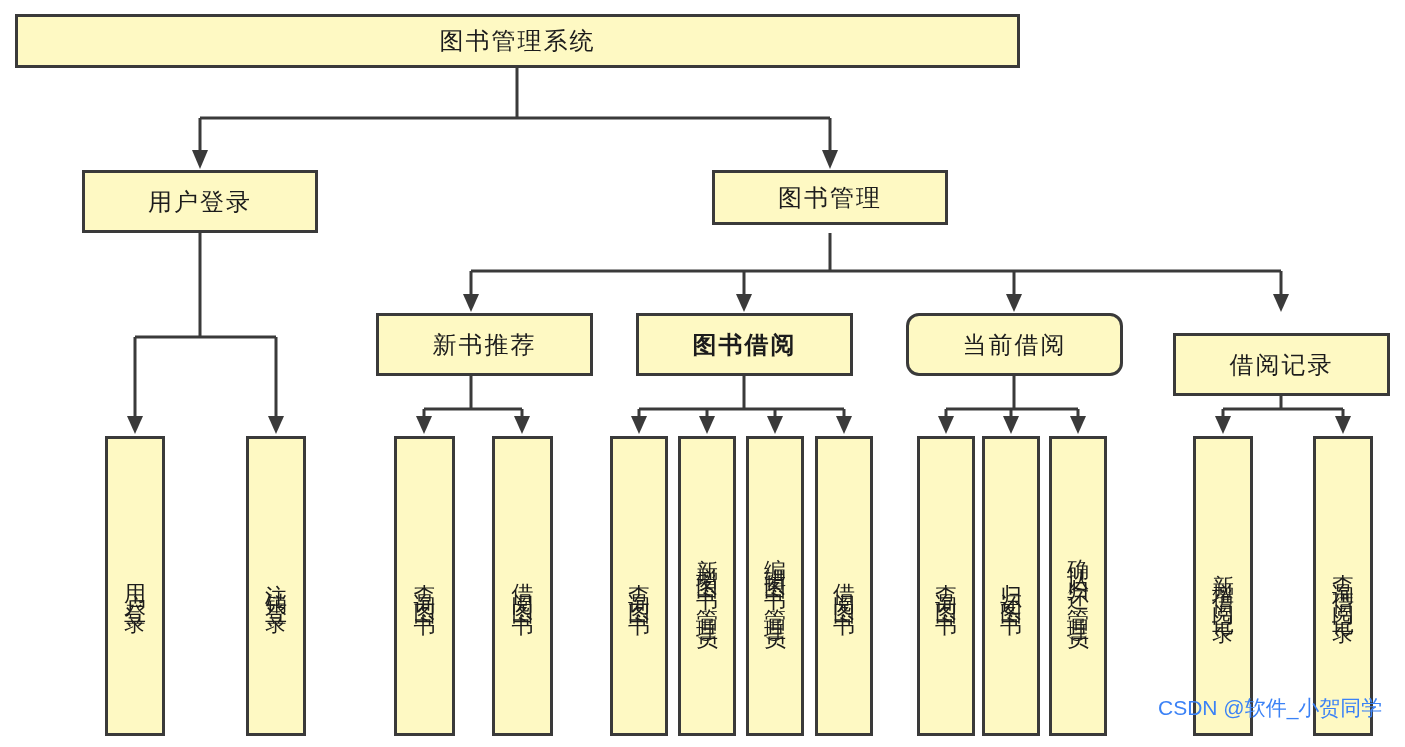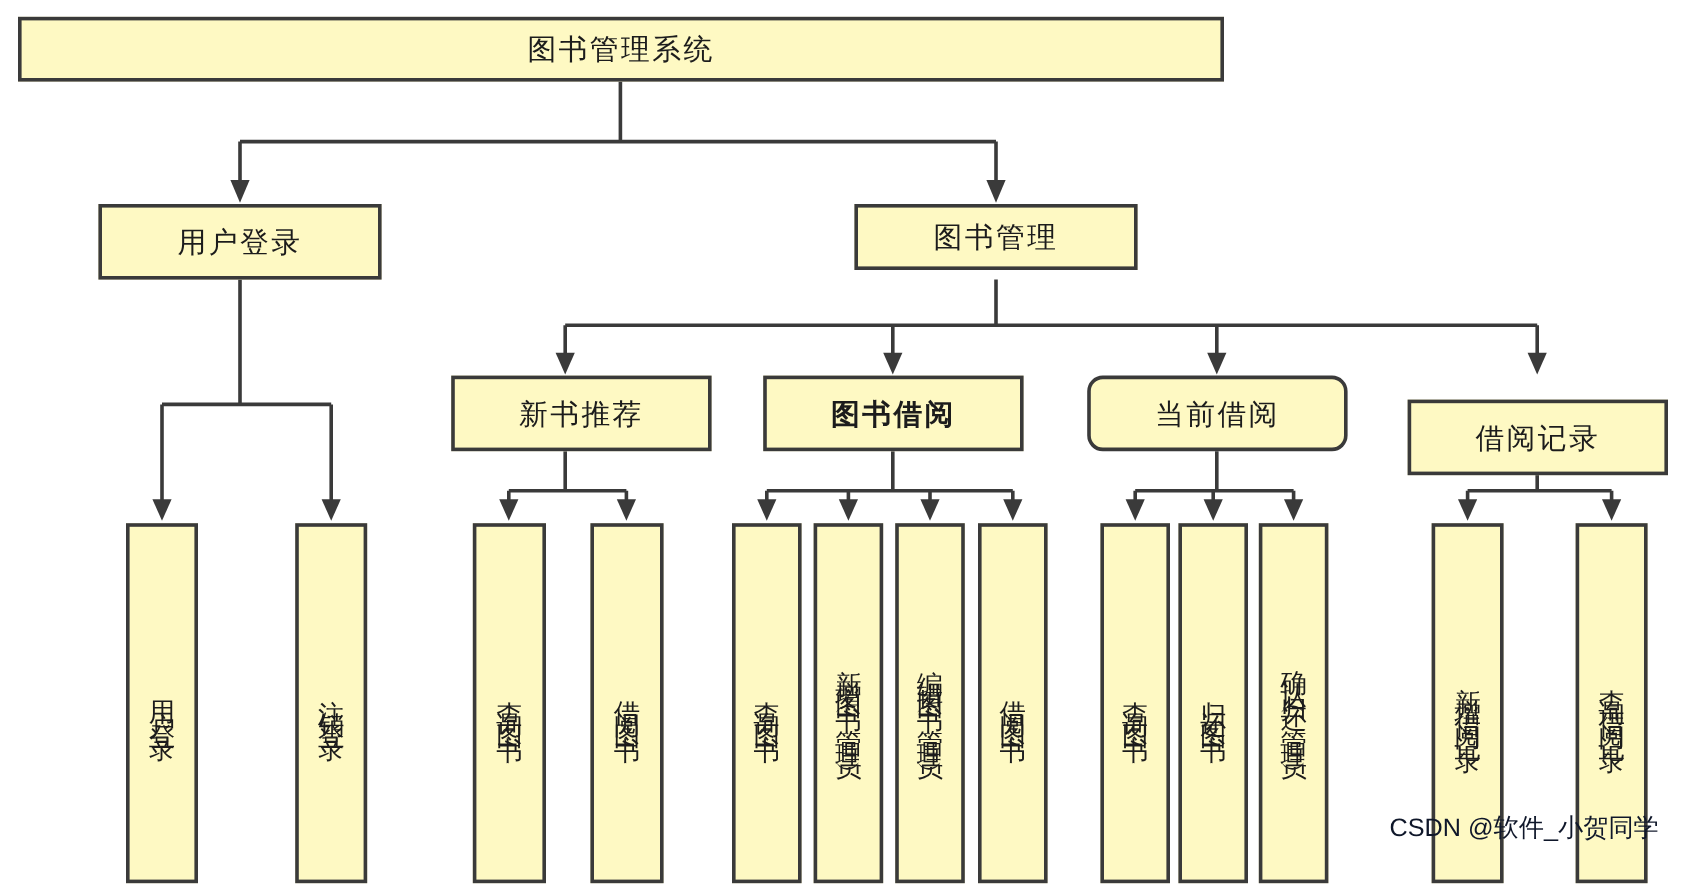--- a/index.html
+++ b/index.html
@@ -62,23 +62,23 @@
   .n-bwe    { left: 746px;  width: 58px; }
   .n-bwb    { left: 815px;  width: 58px; }
   .n-cbq    { left: 917px;  width: 58px; }
   .n-cbr    { left: 982px;  width: 58px; }
   .n-cbc    { left: 1049px; width: 58px; }
   .n-bra    { left: 1193px; width: 60px; }
   .n-brq    { left: 1313px; width: 60px; }
   .watermark {
     position: absolute;
     left: 1158px;
-    top: 676px;
+    top: 694px;
     font-size: 21px;
-    color: #0f172a;
+    color: #3b82f6;
     white-space: nowrap;
     z-index: 5;
   }
 </style>
 </head>
 <body>
 
 <div class="stage">
 
   <svg class="connectors" viewBox="0 0 1405 747" xmlns="http://www.w3.org/2000/svg">

